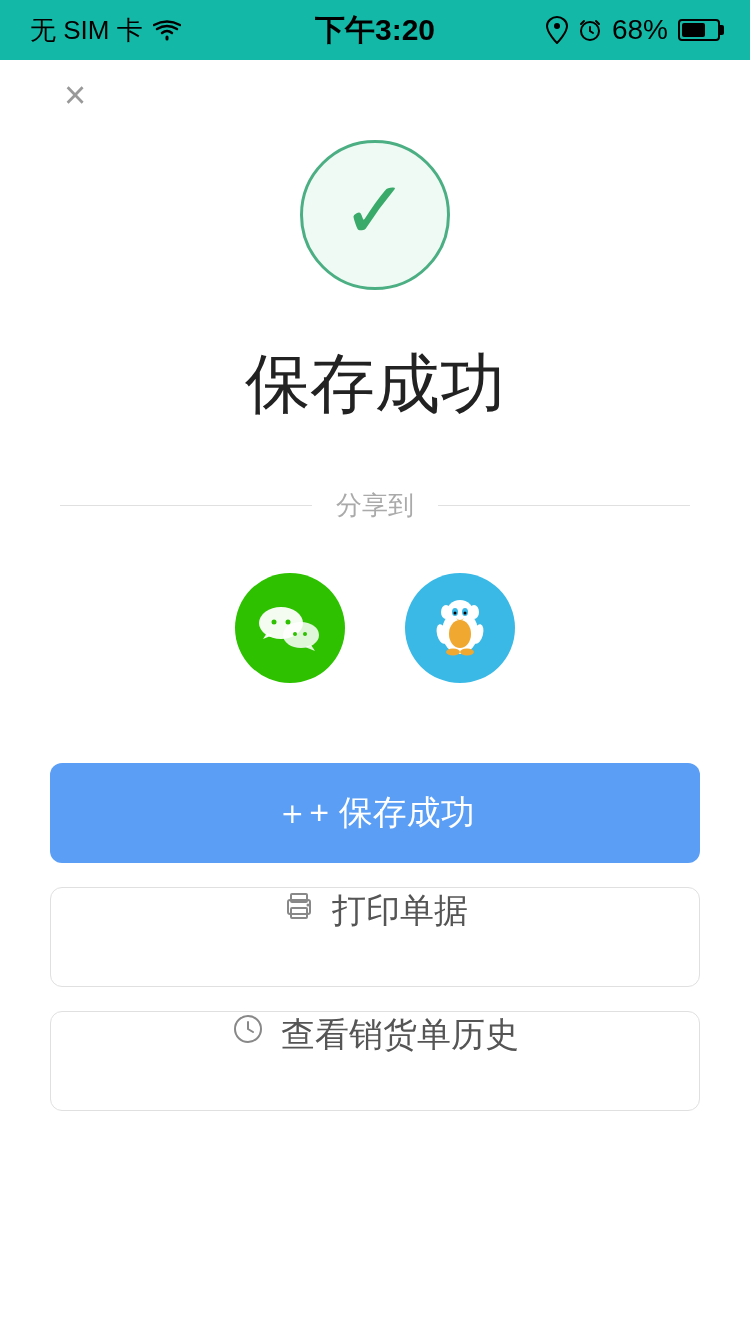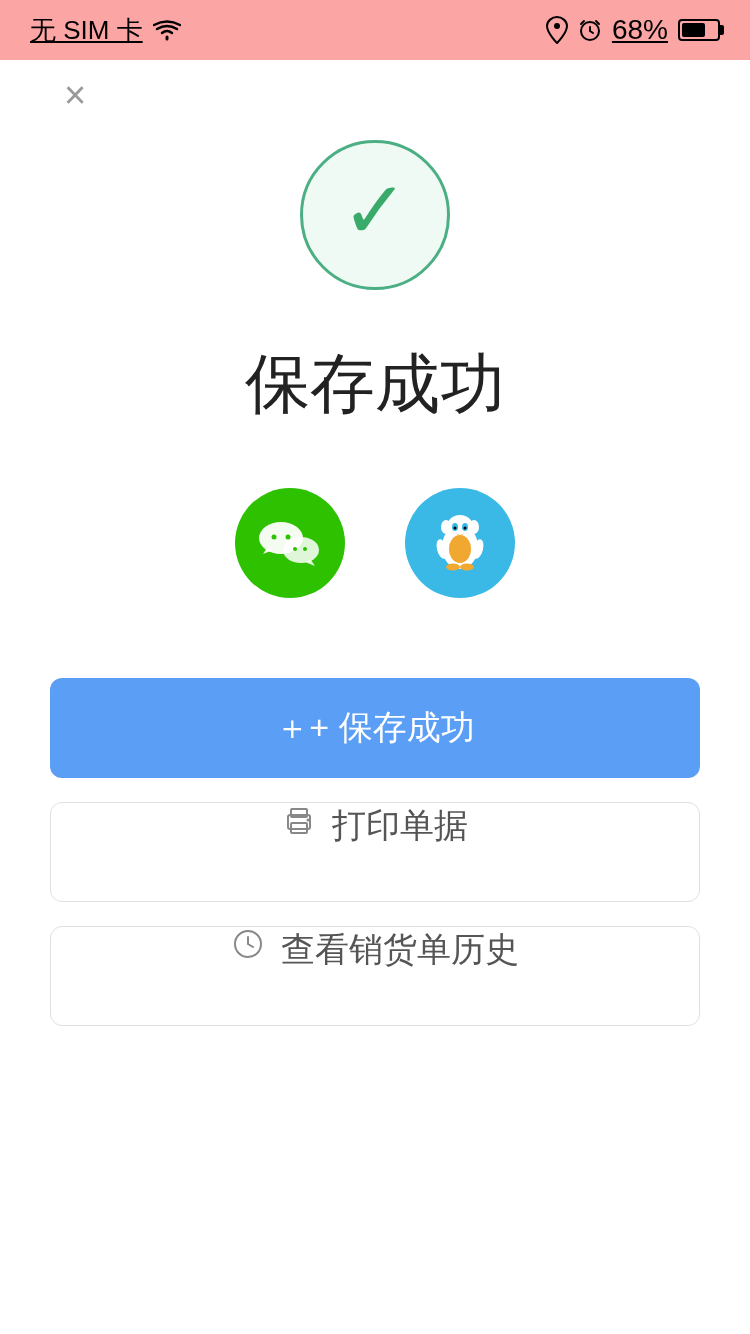--- a/index.html
+++ b/index.html
@@ -15,22 +15,21 @@
     }
 
     
     .status-bar {
       width: 100%;
       height: 60px;
       display: flex;
       align-items: center;
       justify-content: space-between;
       padding: 0 30px;
-      background: #fca5a5;
-      text-decoration: underline;
+      background: #14b8a6;
     }
     .status-bar-left {
       display: flex;
       align-items: center;
       gap: 10px;
       font-size: 26px;
       color: #000;
       font-weight: 500;
     }
     .status-bar-center {
@@ -244,20 +243,21 @@
 <div class="status-bar">
   <div class="status-bar-left">
     <span>无 SIM 卡</span>
     <svg class="wifi-icon" viewBox="0 0 28 22" fill="none" xmlns="http://www.w3.org/2000/svg">
       <path d="M14 18 L14 20" stroke="#000" stroke-width="3" stroke-linecap="round"></path>
       <path d="M9 14 Q14 10 19 14" stroke="#000" stroke-width="2.5" stroke-linecap="round" fill="none"></path>
       <path d="M4 10 Q14 4 24 10" stroke="#000" stroke-width="2.5" stroke-linecap="round" fill="none"></path>
       <path d="M1 6 Q14 -1 27 6" stroke="#000" stroke-width="2.5" stroke-linecap="round" fill="none"></path>
     </svg>
   </div>
+  <div class="status-bar-center">下午3:20</div>
   <div class="status-bar-right">
     <svg width="22" height="28" viewBox="0 0 22 28" fill="none">
       <path d="M11 1 C6 1 1 5 1 10 C1 17 11 27 11 27 C11 27 21 17 21 10 C21 5 16 1 11 1Z" stroke="#000" stroke-width="2" fill="none"></path>
       <circle cx="11" cy="10" r="3" fill="#000"></circle>
     </svg>
     <svg width="24" height="24" viewBox="0 0 24 24" fill="none">
       <circle cx="12" cy="13" r="9" stroke="#000" stroke-width="2" fill="none"></circle>
       <path d="M12 9 L12 13 L15 15" stroke="#000" stroke-width="2" stroke-linecap="round"></path>
       <path d="M3 6 L6 3" stroke="#000" stroke-width="2" stroke-linecap="round"></path>
       <path d="M21 6 L18 3" stroke="#000" stroke-width="2" stroke-linecap="round"></path>
@@ -274,20 +274,25 @@
 </div>
 
 <div class="main-content">
 
   <div class="success-circle">
     <span class="checkmark">✓</span>
   </div>
 
   <div class="success-title">保存成功</div>
 
+  <div class="share-divider">
+    <div class="divider-line"></div>
+    <span class="divider-text">分享到</span>
+    <div class="divider-line"></div>
+  </div>
 
   <div class="share-icons">
 
     <div class="share-icon-btn share-icon-wechat">
       <svg class="wechat-svg" viewBox="0 0 70 70" fill="none" xmlns="http://www.w3.org/2000/svg">
 
         <ellipse cx="26" cy="30" rx="22" ry="16" fill="rgba(255,255,255,0.95)"></ellipse>
         <ellipse cx="46" cy="42" rx="18" ry="13" fill="rgba(255,255,255,0.85)"></ellipse>
 
         <circle cx="19" cy="29" r="2.5" fill="#2dc100"></circle>

